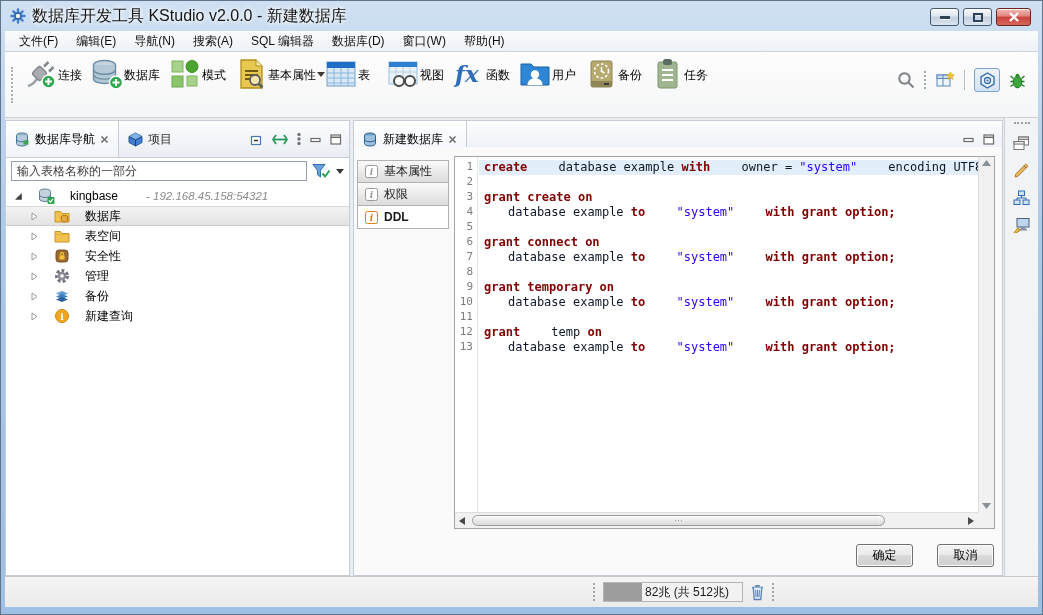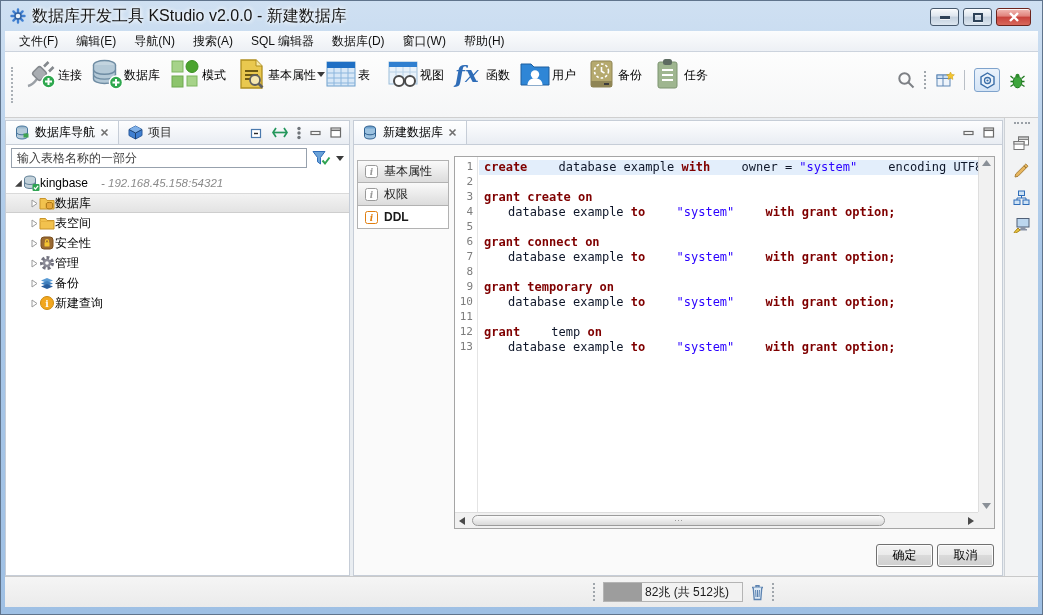--- a/index.html
+++ b/index.html
@@ -36,31 +36,31 @@
   .tb-right { position: absolute; right: 12px; top: 16px; display: flex; align-items: center; gap: 9px; }
   .tb-sep { width: 1px; height: 20px; background: #b9bfc6; }
   .grip-v { width: 3px; height: 18px; border-left: 2px dotted #a0a6ac; }
   .persp-btn { width: 26px; height: 24px; border: 1px solid #7fa3cc; border-radius: 3px; background: linear-gradient(#eaf2fb,#d4e4f6); display: flex; align-items: center; justify-content: center; }
 
   
   .main { position: absolute; top: 117px; left: 4px; right: 4px; bottom: 38px; background: #e9edf1; }
   .navigator { position: absolute; left: 0; top: 2px; width: 345px; bottom: 0; background: #fff; border: 1px solid #c6cdd7; display: flex; flex-direction: column; }
   .editor-panel { position: absolute; left: 348px; right: 35px; top: 2px; bottom: 0; background: #fafafa; border: 1px solid #c6cdd7; }
 
-  .tabbar { height: 24px; background: linear-gradient(#fdfdfe, #e9edf3); border-bottom: 1px solid #c6cdd7; display: flex; align-items: stretch; position: relative; flex: none; }
+  .tabbar { height: 37px; background: linear-gradient(#fdfdfe, #e9edf3); border-bottom: 1px solid #c6cdd7; display: flex; align-items: stretch; position: relative; flex: none; }
   .tab { display: flex; align-items: center; gap: 5px; padding: 0 9px; font-size: 12px; color: #333; cursor: default; }
   .tab.active { background: linear-gradient(#ffffff, #f0f4f9); border-right: 1px solid #c6cdd7; color: #000; }
   .tabbar-icons { margin-left: auto; display: flex; align-items: center; gap: 8px; padding-right: 7px; }
 
   
   .filter-row { height: 26px; display: flex; align-items: center; padding: 0 5px; background: #fff; gap: 5px; flex: none; }
   .filter-input { flex: 1; height: 20px; border: 1px solid #97a1ad; font-size: 12px; padding: 1px 5px; color: #444; font-family: "Liberation Sans", sans-serif; }
   .filter-input::placeholder { color: #3c3c3c; opacity: 1; }
   .tree { flex: 1; background: #fff; font-size: 12px; padding-top: 2px; overflow: hidden; }
-  .trow { height: 20px; display: flex; align-items: center; gap: 0; padding-left: 7px; cursor: default; white-space: nowrap; }
+  .trow { height: 20px; display: flex; align-items: center; gap: 15px; padding-left: 7px; cursor: default; white-space: nowrap; }
   .trow.child { padding-left: 23px; }
   .trow.selected { background: linear-gradient(#f3f3f3, #e3e3e3); border-top: 1px solid #dadada; border-bottom: 1px solid #cecece; }
   .t-label { color: #000; }
   .t-host { color: #8a8a8a; font-style: italic; font-size: 11.5px; margin-left: 13px; }
   .tw { width: 10px; flex: none; }
 
   
   .ed-body { position: absolute; top: 26px; left: 0; right: 0; bottom: 0; background: #fafafa; }
   .side-tabs { position: absolute; left: 3px; top: 13px; width: 92px; }
   .stab { height: 23px; display: flex; align-items: center; gap: 6px; padding: 0 7px; font-size: 12px; border: 1px solid #b2b2b2; border-top-width: 0;
@@ -82,21 +82,21 @@
   .hsb { position: absolute; left: 0; right: 16px; bottom: 0; height: 16px; background: #f1f1f1; border-top: 1px solid #dedede; }
   .sb-corner { position: absolute; right: 0; bottom: 0; width: 16px; height: 16px; background: #f1f1f1; }
   .sb-up { position: absolute; top: 3px; left: 3px; }
   .sb-dn { position: absolute; bottom: 3px; left: 3px; }
   .sb-lf { position: absolute; left: 4px; top: 4px; }
   .sb-rt { position: absolute; right: 4px; top: 4px; }
   .hthumb { position: absolute; left: 17px; width: 79%; top: 2px; bottom: 2px; background: linear-gradient(#fbfbfb, #d9d9d9); border: 1px solid #9b9b9b; border-radius: 7px; }
   .hthumb::after { content: ""; position: absolute; left: 50%; top: 4px; bottom: 4px; width: 8px; margin-left: -4px;
                    background: repeating-linear-gradient(90deg, #9b9b9b 0 1px, transparent 1px 3px); }
 
-  .btn-row { position: absolute; right: 8px; bottom: 8px; display: flex; gap: 4px; }
+  .btn-row { position: absolute; right: 8px; bottom: 8px; display: flex; gap: 24px; }
   .btn { min-width: 57px; height: 23px; font-size: 12px; font-family: "Liberation Sans", sans-serif; color: #000;
          border: 1px solid #707070; border-radius: 3px; background: linear-gradient(#f3f3f3, #ebebeb 45%, #dadada 50%, #cfcfcf);
          box-shadow: inset 0 0 0 1px #fcfcfc; padding: 0 10px; }
 
   
   .rail { position: absolute; right: 0; top: 0; width: 34px; bottom: 0; background: #f2f3f4; border-left: 1px solid #cdd1d6;
           display: flex; flex-direction: column; align-items: center; padding-top: 4px; gap: 11px; }
   .grip-h { width: 16px; height: 3px; border-top: 2px dotted #9aa0a6; }
 
   

